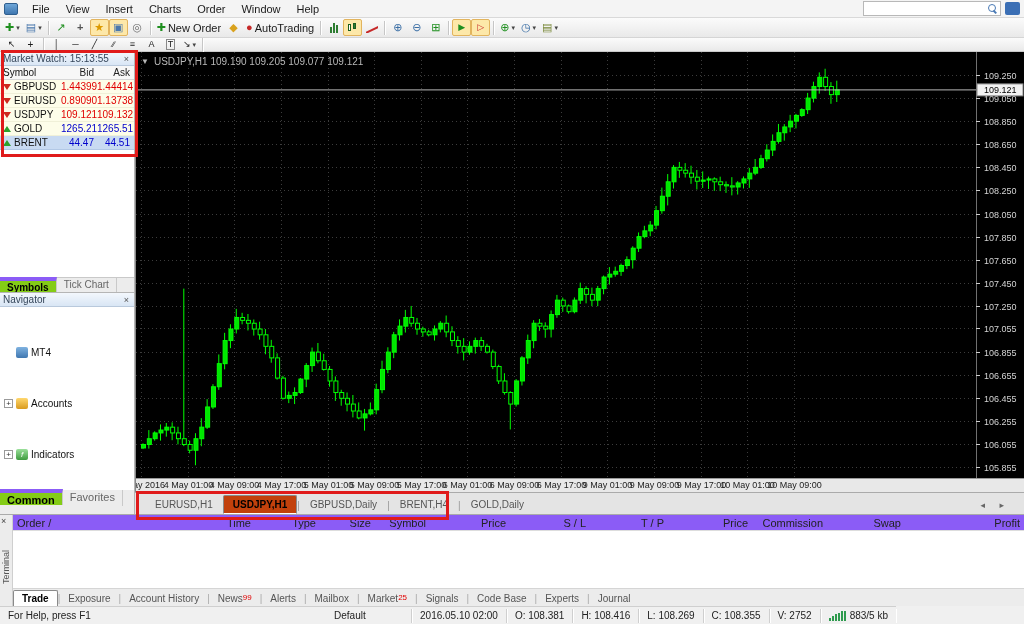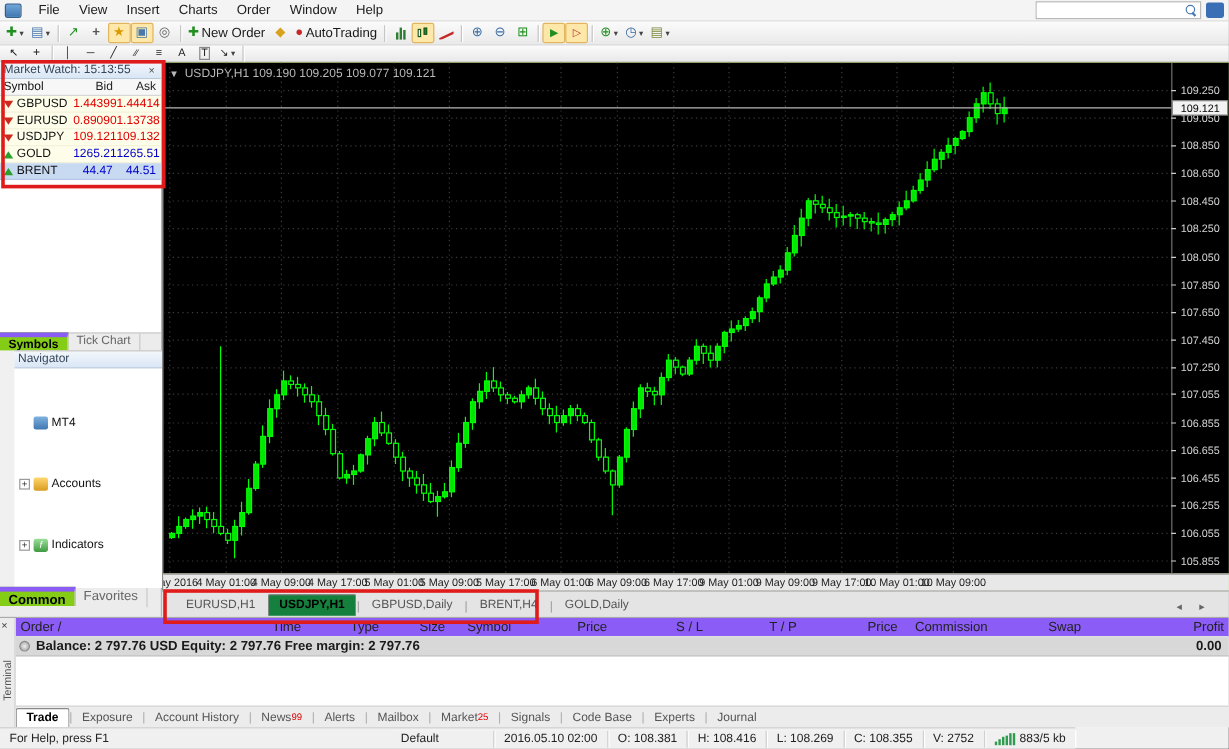--- a/index.html
+++ b/index.html
@@ -53,21 +53,21 @@
   .dir-up,.dir-down { width:0; height:0; border-left:4px solid transparent; border-right:4px solid transparent; }
   .dir-down { border-top:6px solid #cc2a1e; }
   .dir-up { border-bottom:6px solid #2ca02c; }
   .val-down { color:#e00000; }
   .val-up { color:#0000cc; }
   .mw-filler { background:#fff; height:127px; }
   .subtabs { display:flex; height:15px; background:#ececec; border-top:1px solid #c9c9c9; font-size:10px; }
   .subtab { padding:1px 7px; color:#666; border-right:1px solid #c9c9c9; }
   .subtab.active { background:#84cc16; color:#000; font-weight:bold; border-top:4px solid #8b5cf6; margin-top:-1px; }
 
-  #navigator { left:12px; top:292px; width:135px; height:233px; background:#fff; border-right:1px solid #b5b5b5; border-top:1px solid #b5b5b5; }
+  #navigator { left:0; top:292px; width:135px; height:233px; background:#fff; border-right:1px solid #b5b5b5; border-top:1px solid #b5b5b5; }
   .tree { padding:2px 0 0 2px; }
   .tree-row { display:flex; align-items:center; height:15px; gap:3px; font-size:10px; color:#111;margin-top:36px; }
   .tree-row .plus { width:9px; height:9px; border:1px solid #9a9a9a; background:#fff; font-size:8px; line-height:7px; text-align:center; color:#333; margin-left:2px; }
   .tree-ic { width:12px; height:11px; border-radius:2px; font-size:8px; color:#fff; text-align:center; line-height:11px; }
   .ic-mt4 { background:linear-gradient(#7fb2e0,#3f77b0); margin-left:14px; }
   .ic-accounts { background:linear-gradient(#ffd76e,#d99b1e); }
   .ic-indicators { background:linear-gradient(#9be09b,#3f9b3f); color:#fff; font-style:italic; }
   .ic-experts { background:linear-gradient(#8fd4d4,#3f9b9b); }
   .ic-scripts { background:linear-gradient(#e0cf8f,#b09b3f); }
 
@@ -75,21 +75,21 @@
   #left-tabs .subtab { height:16px; }
 
   
   #chart-window { left:135px; top:52px; width:889px; height:440px; background:#bef264; border-left:1px solid #888; }
   #chart-label { left:141px; top:56px; color:#b8b8b8; font-size:10px; display:flex; gap:5px; align-items:center; z-index:5; }
   #chart-label .tri { color:#b8b8b8; font-size:8px; }
 
   
   #chart-tabs-bar { left:135px; top:492px; width:889px; height:22px; background:#e4e4e4; border-top:1px solid #aaa; display:flex; align-items:flex-end; padding-left:10px;gap:38px; }
   .chart-tab { font-size:10px; color:#555; padding:3px 9px; border:1px solid transparent; display:flex; align-items:center; }
-  .chart-tab.active { background:#15803d; color:#000; font-weight:bold; border:1px solid #8a8a8a; border-bottom-color:#fff; border-radius:2px 2px 0 0; }
+  .chart-tab.active { background:#c2410c; color:#000; font-weight:bold; border:1px solid #8a8a8a; border-bottom-color:#fff; border-radius:2px 2px 0 0; }
   .chart-tab-sep { color:#999; font-size:10px; padding-bottom:3px; }
   #tab-scroll { margin-left:auto; margin-right:14px; padding-bottom:4px; color:#666; font-size:9px; letter-spacing:6px; }
 
   
   #terminal { left:0; top:514px; width:1024px; height:92px; background:#fff; border-top:1px solid #aaa; }
   #terminal-side { position:absolute; left:0; top:0; width:13px; height:92px; background:#ececec; border-right:1px solid #cfcfcf; }
   #terminal-side span { position:absolute; left:-14px; top:44px; transform:rotate(-90deg); transform-origin:center; font-size:9px; color:#555; width:40px; }
   #terminal-close { position:absolute; left:1px; top:1px; font-size:9px; color:#444; }
   .t-head { display:flex; height:16px; border-bottom:1px solid #ddd; background:#8b5cf6; color:#222; margin-left:13px; }
   .t-head span { padding:2px 4px; text-align:right; }
@@ -717,25 +717,20 @@
       <span class="t-col-size">Size</span>
       <span class="t-col-symbol">Symbol</span>
       <span class="t-col-price">Price</span>
       <span class="t-col-sl">S / L</span>
       <span class="t-col-tp">T / P</span>
       <span class="t-col-price2">Price</span>
       <span class="t-col-comm">Commission</span>
       <span class="t-col-swap">Swap</span>
       <span class="t-col-profit">Profit</span>
     </div>
-  <div class="balance-row">
-    <span class="balance-ic"></span>
-    <span>Balance: 2 797.76 USD  Equity: 2 797.76  Free margin: 2 797.76</span>
-    <span class="balance-profit">0.00</span>
-  </div>
   <div id="terminal-tabs">
       <span class="term-tab active">Trade</span>
       <span class="term-sep">|</span>
       <span class="term-tab">Exposure</span>
       <span class="term-sep">|</span>
       <span class="term-tab">Account History</span>
       <span class="term-sep">|</span>
       <span class="term-tab">News<sub>99</sub></span>
       <span class="term-sep">|</span>
       <span class="term-tab">Alerts</span>

